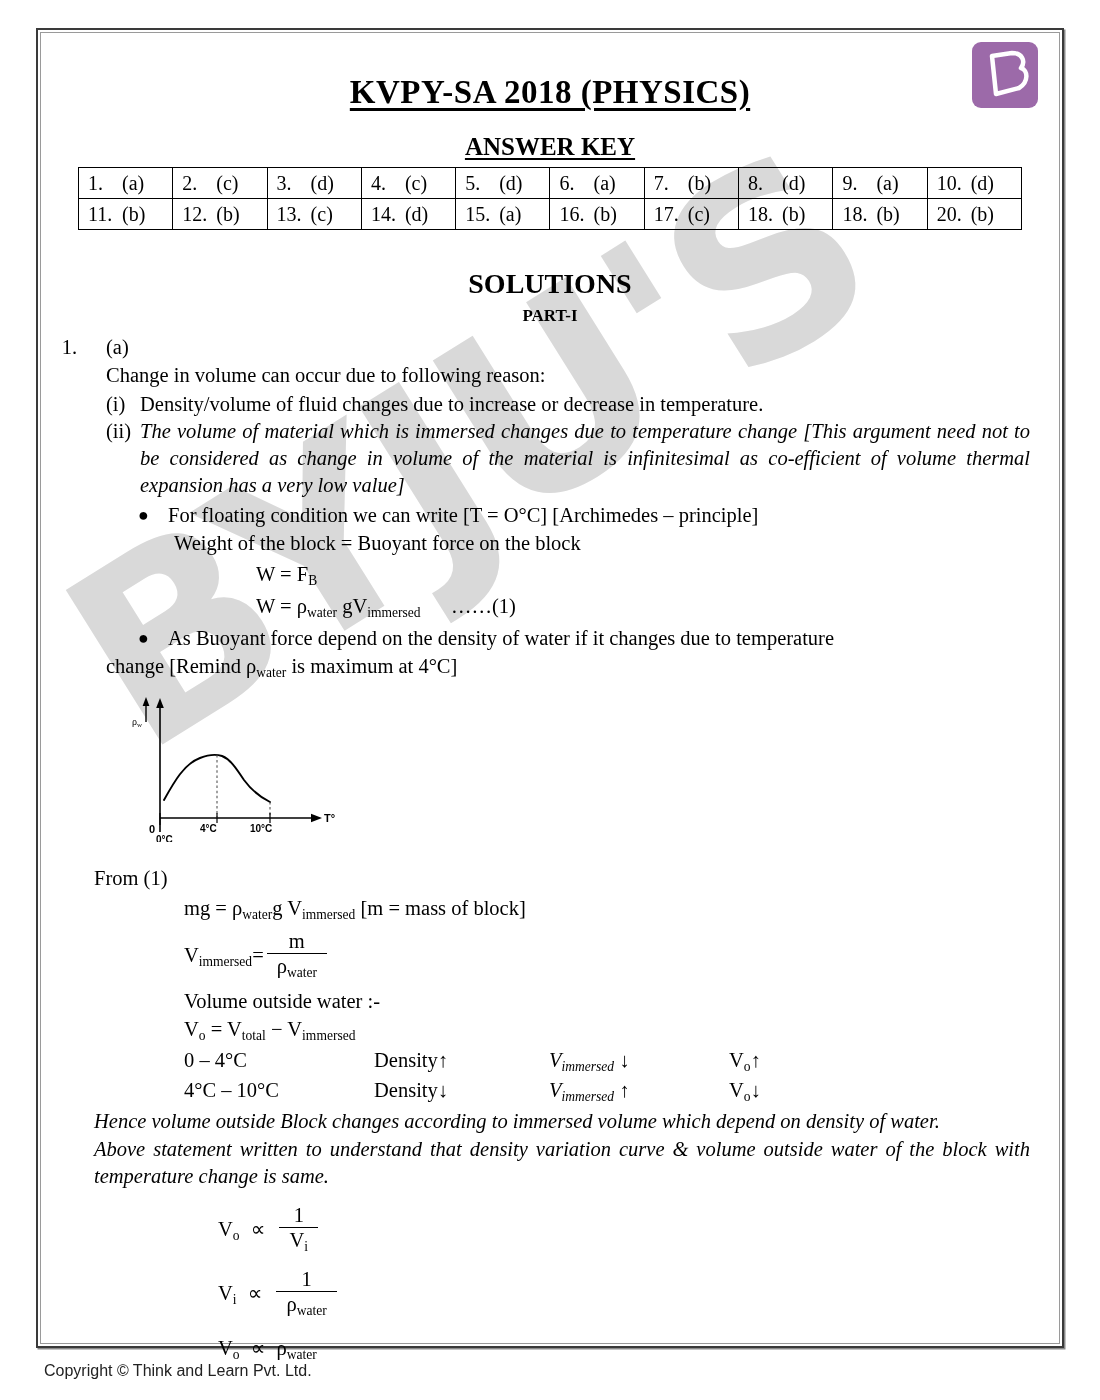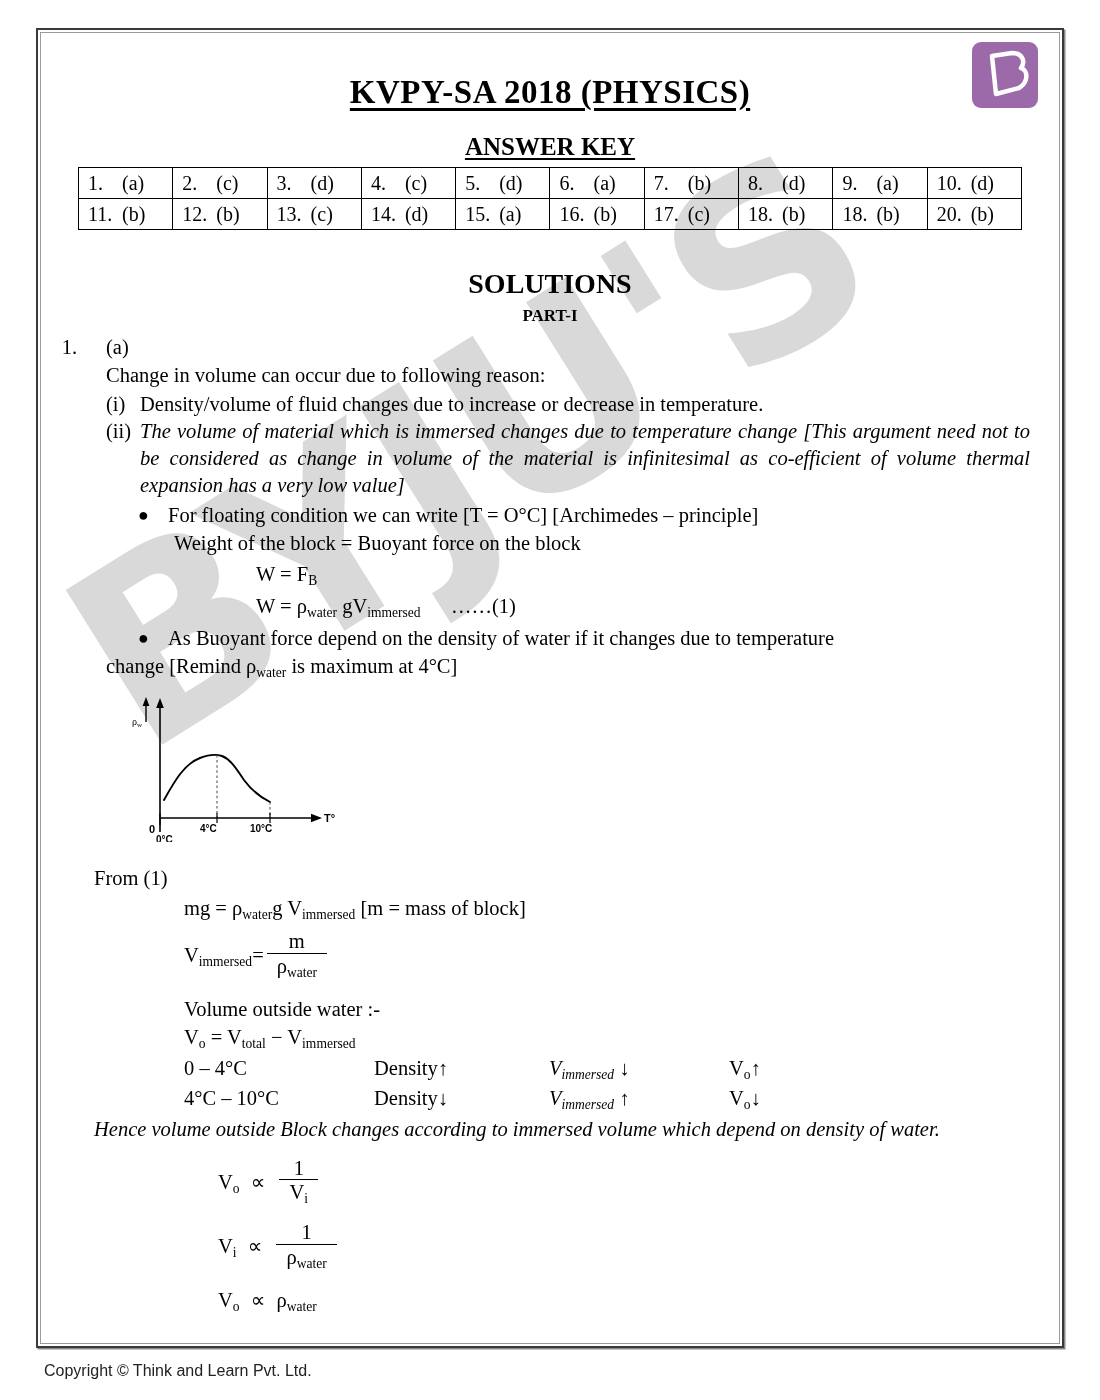--- a/index.html
+++ b/index.html
@@ -329,41 +329,42 @@
           <div class="line" style="margin-left:-12px">From (1)</div>
 
           <div class="eqline indent3">
             <span>mg = </span><span>ρ</span><span class="sml">water</span><span>g V</span><span class="sml">immersed</span><span> [m = mass of block]</span>
           </div>
 
           <div class="eqline indent3" style="margin-top:8px">
             <span>V</span><span class="sml">immersed</span><span>=</span><span class="frac"><span class="num">m</span><span class="den"><span>ρ</span><span class="sml">water</span></span></span>
           </div>
 
-          <div class="line indent3" style="margin-top:14px">Volume outside water :-</div>
+          <div class="line indent3" style="margin-top:6px">Volume outside water :-</div>
 
           <div class="line indent3">
             <span>V</span><span class="sml">o</span><span> = V</span><span class="sml">total</span><span> − V</span><span class="sml">immersed</span>
           </div>
 
           <div class="grid4 indent3">
             <div class="g-c1">0 – 4°C</div>
             <div class="g-c2"><span>Density</span><span>↑</span></div>
             <div class="g-c3"><span>V</span><span class="sml">immersed</span> <span>↓</span></div>
             <div class="g-c4"><span>V</span><span class="sml">o</span><span>↑</span></div>
           </div>
 
           <div class="grid4 indent3">
             <div class="g-c1">4°C – 10°C</div>
             <div class="g-c2"><span>Density</span><span>↓</span></div>
             <div class="g-c3"><span>V</span><span class="sml">immersed</span> <span>↑</span></div>
             <div class="g-c4"><span>V</span><span class="sml">o</span><span>↓</span></div>
           </div>
 
           <div class="line just" style="margin-left:-12px; margin-top:2px">Hence volume outside Block changes according to immersed volume which depend on density of water.</div>
+          <div class="line just" style="margin-left:-12px">Above statement written to understand that density variation curve &amp; volume outside water of the block with temperature change is same.</div>
 
           <div class="eqline" style="padding-left:112px; margin-top:16px">
             <span>V</span><span class="sml">o</span>
             <span style="margin:0 6px">∝</span>
             <span class="frac"><span class="num">1</span><span class="den"><span>V</span><span class="sml">i</span></span></span>
           </div>
 
           <div class="eqline" style="padding-left:112px; margin-top:14px">
             <span>V</span><span class="sml">i</span>
             <span style="margin:0 6px">∝</span>

